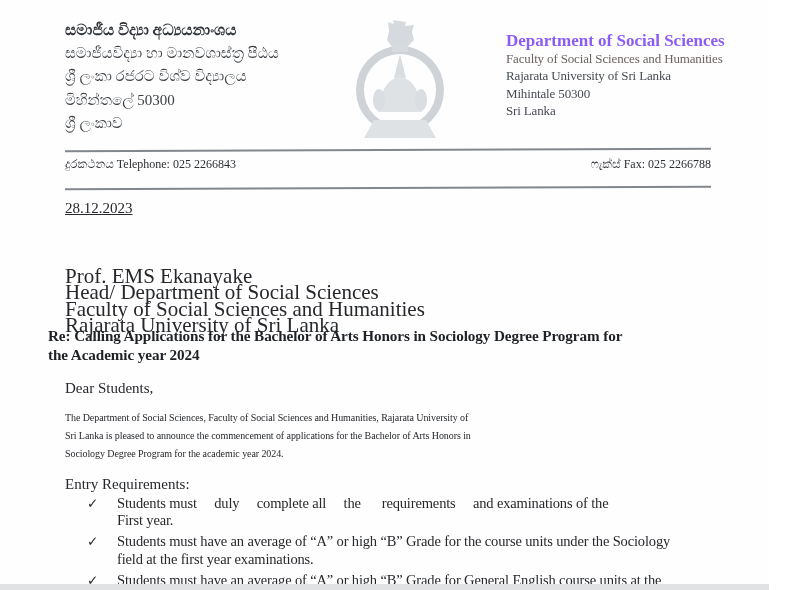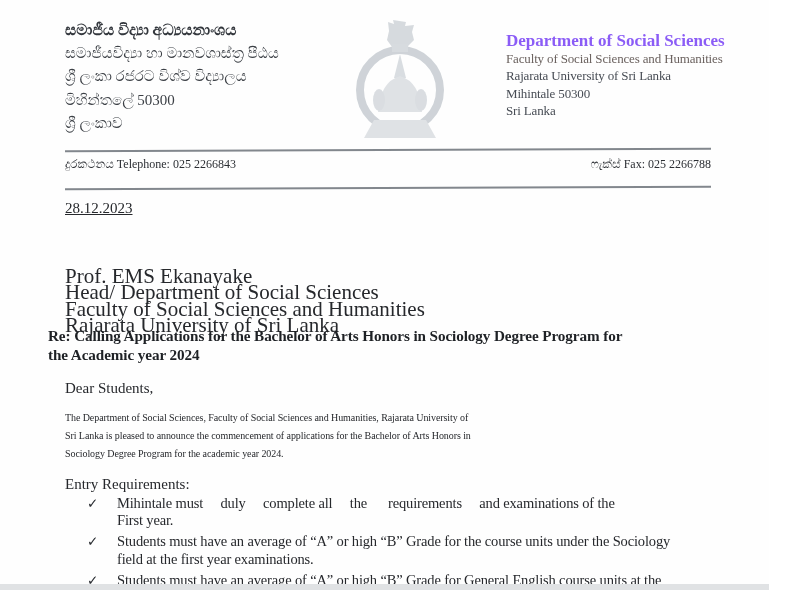--- a/index.html
+++ b/index.html
@@ -95,21 +95,21 @@
 
   <div class="opening-para">The Department of Social Sciences, Faculty of Social Sciences and Humanities, Rajarata University of
 Sri Lanka is pleased to announce the commencement of applications for the Bachelor of Arts Honors in
 Sociology Degree Program for the academic year 2024.</div>
 
   <div class="entry-block">
     <div class="entry-heading">Entry Requirements:</div>
     <div class="bullet-list">
       <div class="bullet-row">
         <span class="bullet-check">✓</span>
-        <span class="bullet-text">Mihintale must     duly     complete all     the      requirements     and examinations of the
+        <span class="bullet-text">Students must     duly     complete all     the      requirements     and examinations of the
 First year.</span>
       </div>
       <div class="bullet-row">
         <span class="bullet-check">✓</span>
         <span class="bullet-text">Students must have an average of “A” or high “B” Grade for the course units under the Sociology
 field at the first year examinations.</span>
       </div>
       <div class="bullet-row">
         <span class="bullet-check">✓</span>
         <span class="bullet-text">Students must have an average of “A” or high “B” Grade for General English course units at the</span>

